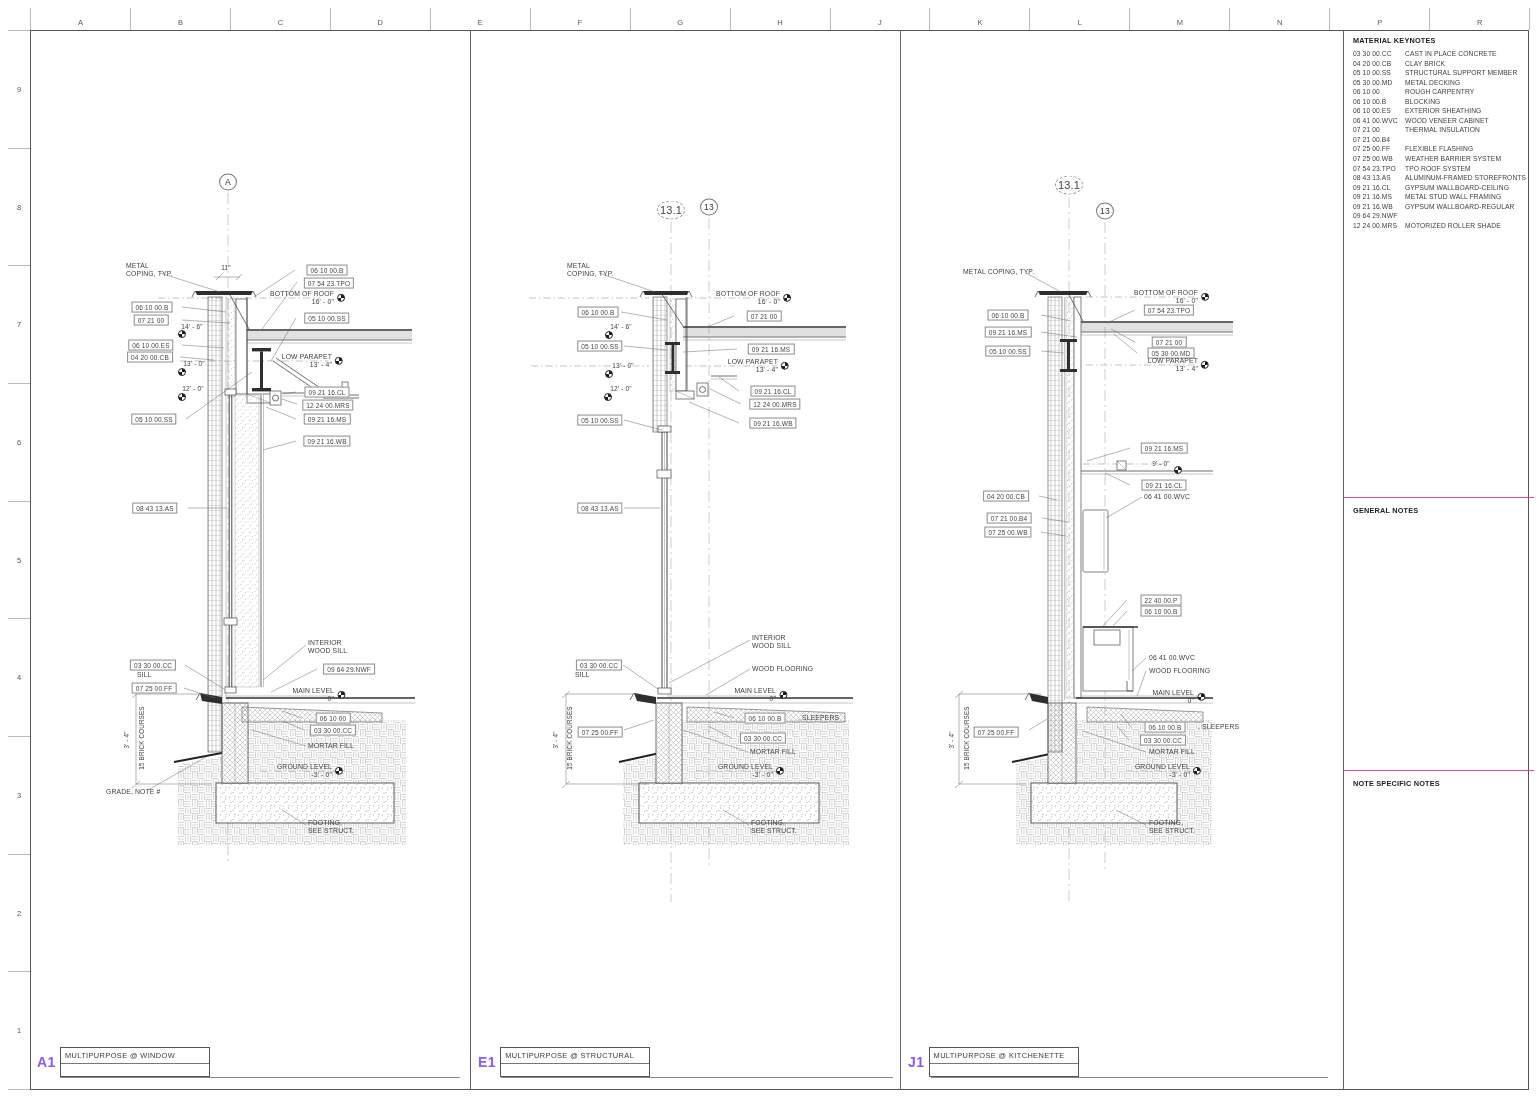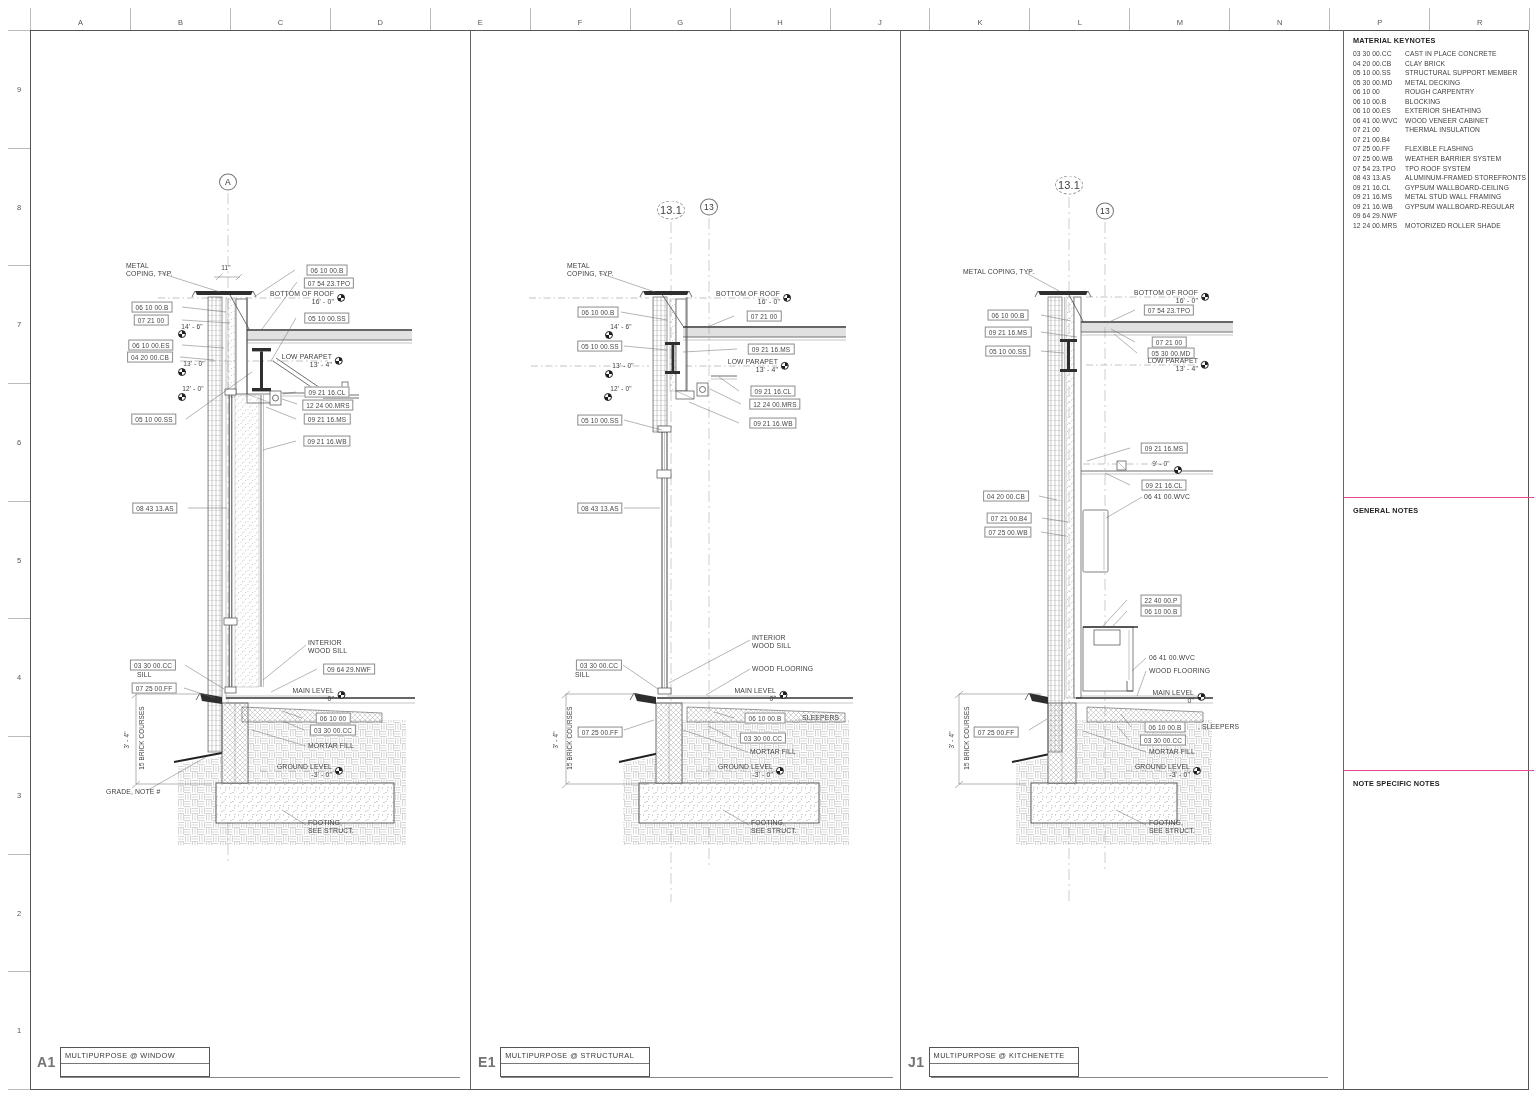--- a/index.html
+++ b/index.html
@@ -31,21 +31,21 @@
   .qsym{display:inline-block;width:8px;height:8px;border-radius:50%;border:.8px solid #222;box-sizing:border-box;
         background:conic-gradient(#1d1d1d 0 25%,#fff 25% 50%,#1d1d1d 50% 75%,#fff 75% 100%);}
   .lbl.level{transform:translate(-100%,-50%);display:flex;align-items:center;gap:3px;}
   .lvl-tx{text-align:right;font-size:6.8px;line-height:1.2;}
   .lbl.bubble{transform:translate(-50%,-50%);min-width:18px;height:17px;padding:0 2px;border:1px solid #777;
               border-radius:50%;display:flex;align-items:center;justify-content:center;font-size:8.5px;color:#333;background:#fff;box-sizing:border-box;}
   .lbl.bubbleD{transform:translate(-50%,-50%);min-width:27px;height:19px;padding:0 2px;border:1px dashed #9a9a9a;
               border-radius:50%;display:flex;align-items:center;justify-content:center;font-size:11px;color:#444;box-sizing:border-box;background:transparent;}
   
   .titleblock{position:absolute;left:7px;top:1017px;display:flex;align-items:flex-start;}
-  .tb-id{font-size:14px;font-weight:bold;color:#737373;margin-top:7px;margin-right:4px;letter-spacing:.5px;}
+  .tb-id{font-size:14px;font-weight:bold;color:#8b5cf6;margin-top:7px;margin-right:4px;letter-spacing:.5px;}
   .tb-box{width:150px;border:1px solid #555;box-sizing:border-box;background:#fff;}
   .tb-title{height:15px;border-bottom:1px solid #777;font-size:7.4px;letter-spacing:.4px;color:#3a3a3a;
             display:flex;align-items:center;padding-left:4px;text-align:center;}
   .tb-sub{height:12px;}
   .tb-rule{position:absolute;top:1047px;height:0;border-bottom:1px solid #888;}
   
   .notes{position:absolute;left:1335px;top:30px;width:195px;height:1060px;border-left:1px solid #666;box-sizing:border-box;margin-left:8px;}
   .kn-title{position:absolute;left:9px;top:6px;font-size:7.3px;font-weight:bold;color:#222;letter-spacing:.2px;}
   .kn-table{position:absolute;left:9px;top:19px;right:4px;}
   .kn-row{display:flex;font-size:6.7px;line-height:9.55px;color:#3d3d3d;letter-spacing:.1px;}

